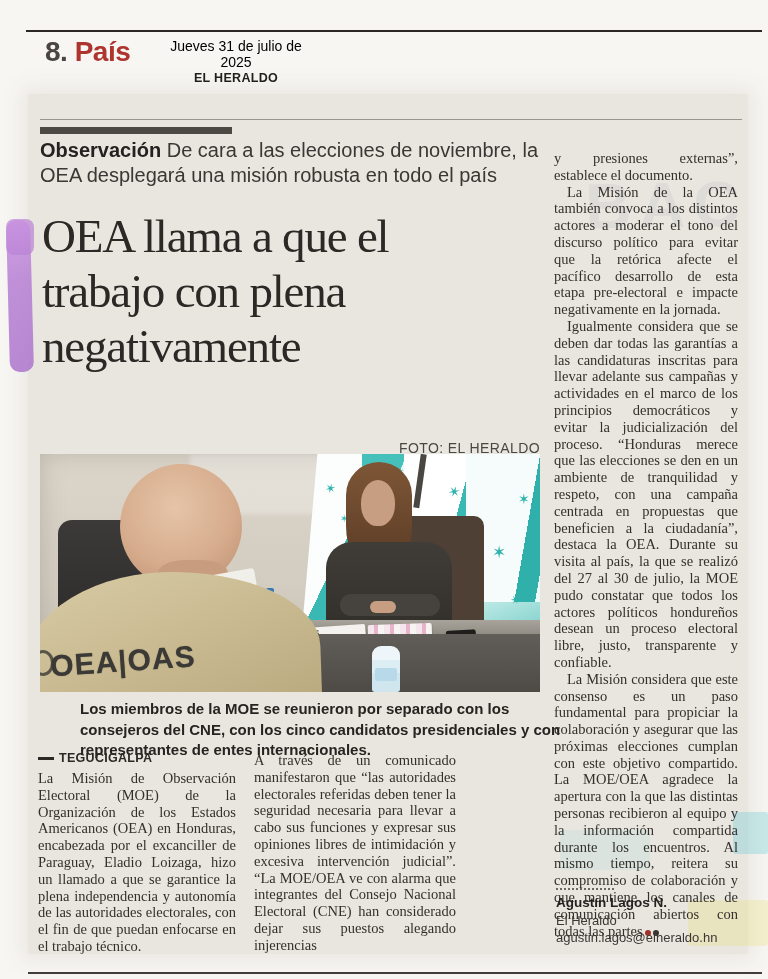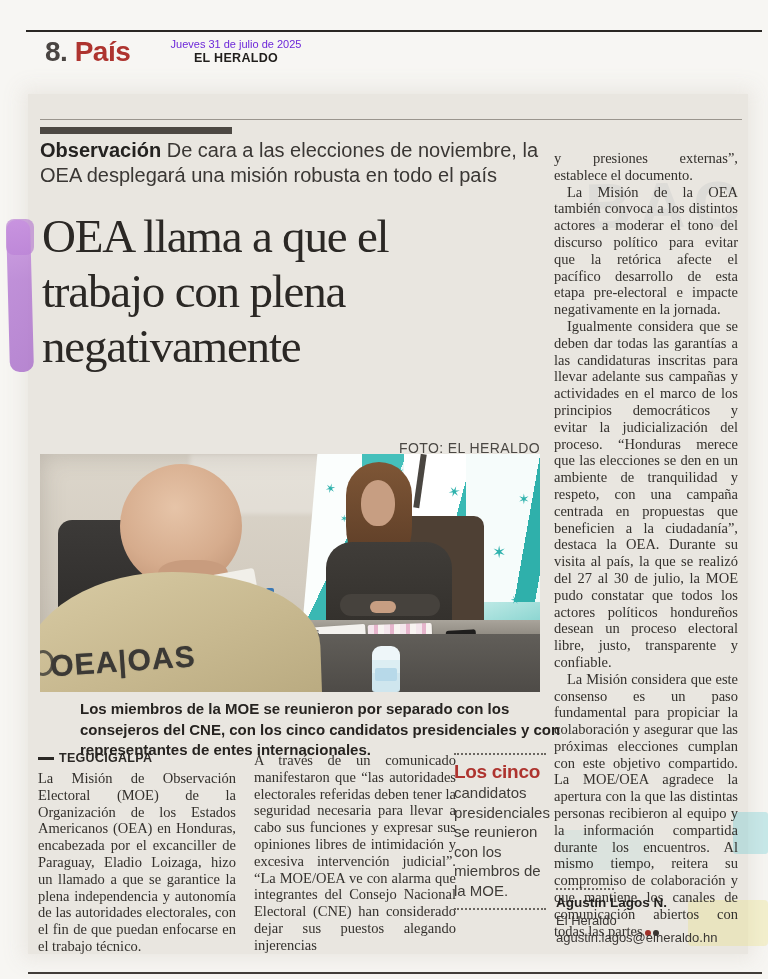--- a/index.html
+++ b/index.html
@@ -11,21 +11,21 @@
 
   .newsprint{left:28px;top:94px;width:720px;height:860px;background:#e9e6e0;
     box-shadow:0 0 18px 6px rgba(233,230,224,.9);}
 
   
   .top-rule{left:26px;top:30px;width:736px;height:2px;background:#2a2724;}
   .section{left:45px;top:36px;font-size:28px;font-weight:bold;letter-spacing:-.5px;}
   .section .num{color:#4a4542;}
   .section .nam{color:#ae342f;}
   .datebox{left:168px;top:38px;width:136px;text-align:center;}
-  .dateline-top{font-size:11px;color:#6d28d9;}
+  .dateline-top{font-size:14px;color:#000000;}
   .masthead{font-size:12.5px;font-weight:bold;color:#211f1c;letter-spacing:.3px;margin-top:1px;}
 
   
   .kicker-rule{left:40px;top:119px;width:702px;height:1px;background:#9a958e;}
   .kicker-bar{left:40px;top:127px;width:192px;height:7px;background:#4c4843;}
   .kicker{left:40px;top:138px;width:510px;font-size:20px;line-height:24.5px;color:#3a3734;}
   .kicker b{color:#242220;}
 
   
   .hl-stroke{left:8px;top:220px;width:24px;height:152px;border-radius:10px;
@@ -222,24 +222,20 @@
   </div>
 
   <div class="abs bodytxt col1">
     <p>La Misión de Observación Electoral (MOE) de la Organización de los Estados Americanos (OEA) en Honduras, encabezada por el excanciller de Paraguay, Eladio Loizaga, hizo un llamado a que se garantice la plena independencia y autonomía de las autoridades electorales, con el fin de que puedan enfocarse en el trabajo técnico.</p>
   </div>
 
   <div class="abs bodytxt col2">
     <p>A través de un comunicado manifestaron que “las autoridades electorales referidas deben tener la seguridad necesaria para llevar a cabo sus funciones y expresar sus opiniones libres de intimidación y excesiva intervención judicial”. “La MOE/OEA ve con alarma que integrantes del Consejo Nacional Electoral (CNE) han considerado dejar sus puestos alegando injerencias</p>
   </div>
 
-  <div class="abs pq sans">
-    <div class="pq-lead">Los cinco</div>
-    <div class="pq-text">candidatos presidenciales se reunieron con los miembros de la MOE.</div>
-  </div>
 
   <div class="abs bodytxt col4">
     <p>y presiones externas”, establece el documento.</p>
     <p class="ind">La Misión de la OEA también convoca a los distintos actores a moderar el tono del discurso político para evitar que la retórica afecte el pacífico desarrollo de esta etapa pre-electoral e impacte negativamente en la jornada.</p>
     <p class="ind">Igualmente considera que se deben dar todas las garantías a las candidaturas inscritas para llevar adelante sus campañas y actividades en el marco de los principios democráticos y evitar la judicialización del proceso. “Honduras merece que las elecciones se den en un ambiente de tranquilidad y respeto, con una campaña centrada en propuestas que beneficien a la ciudadanía”, destaca la OEA. Durante su visita al país, la que se realizó del 27 al 30 de julio, la MOE pudo constatar que todos los actores políticos hondureños desean un proceso electoral libre, justo, transparente y confiable.</p>
     <p class="ind"><span>La Misión considera que este consenso es un paso fundamental para propiciar la colaboración y asegurar que las próximas elecciones cumplan con este objetivo compartido. La MOE/OEA agradece la apertura con la que las distintas personas recibieron al equipo y la información compartida durante los encuentros. Al mismo tiempo, reitera su compromiso de colaboración y que mantiene los canales de comunicación abiertos con todas las partes</span><span class="dot dot-red"></span><span class="dot dot-blk"></span></p>
   </div>
 
   <div class="abs by-rule"></div>
   <div class="abs by-author sans">Agustín Lagos N.</div>

